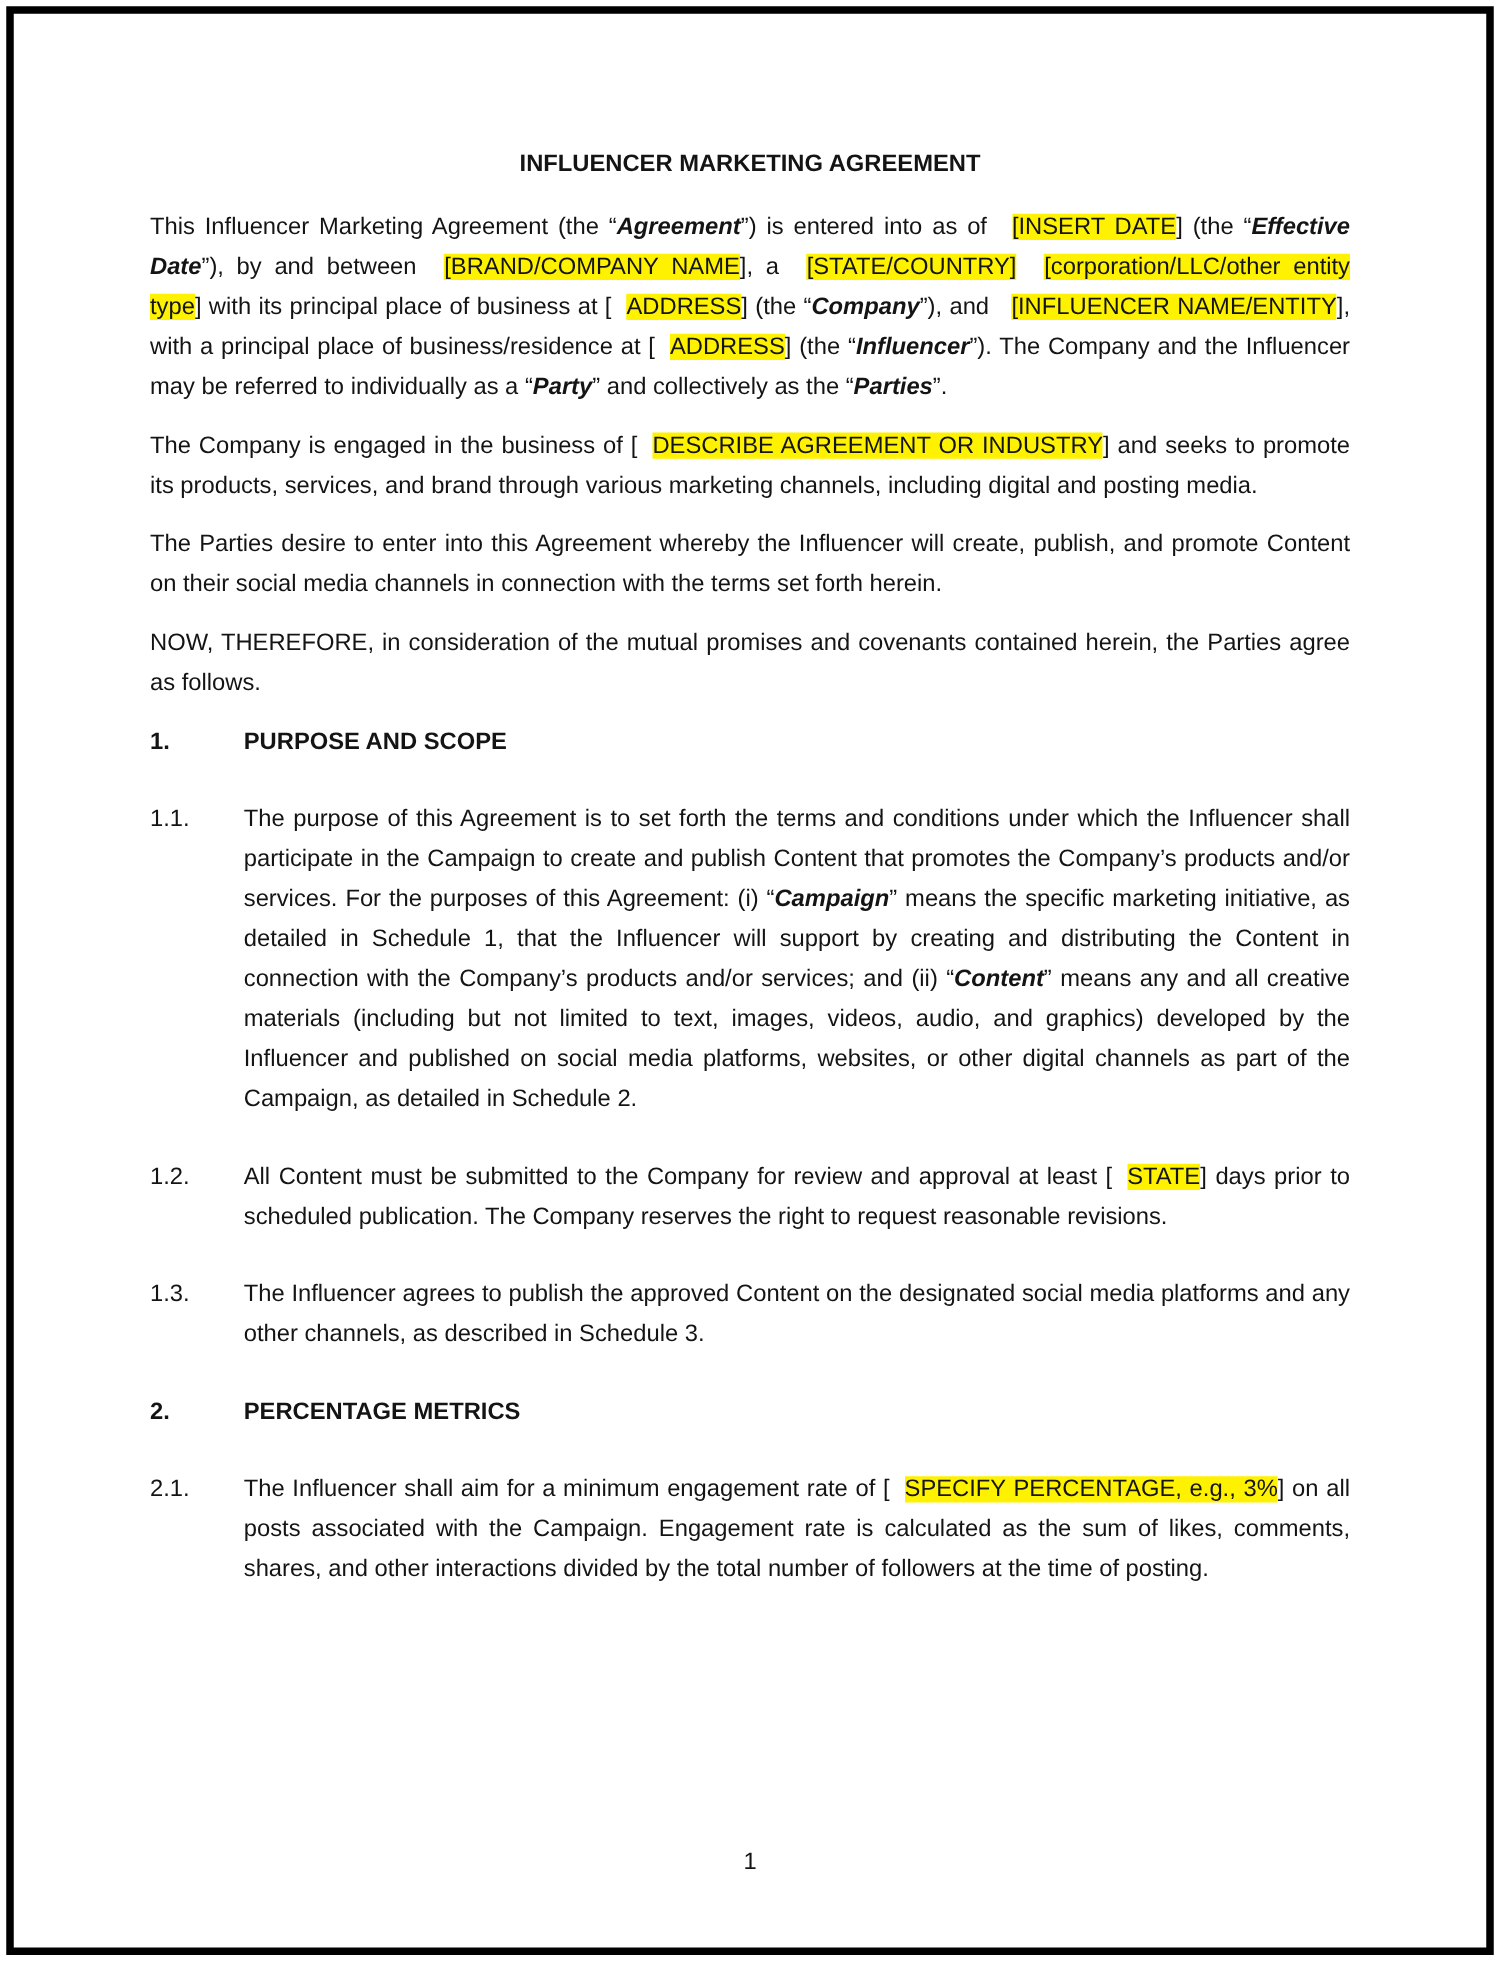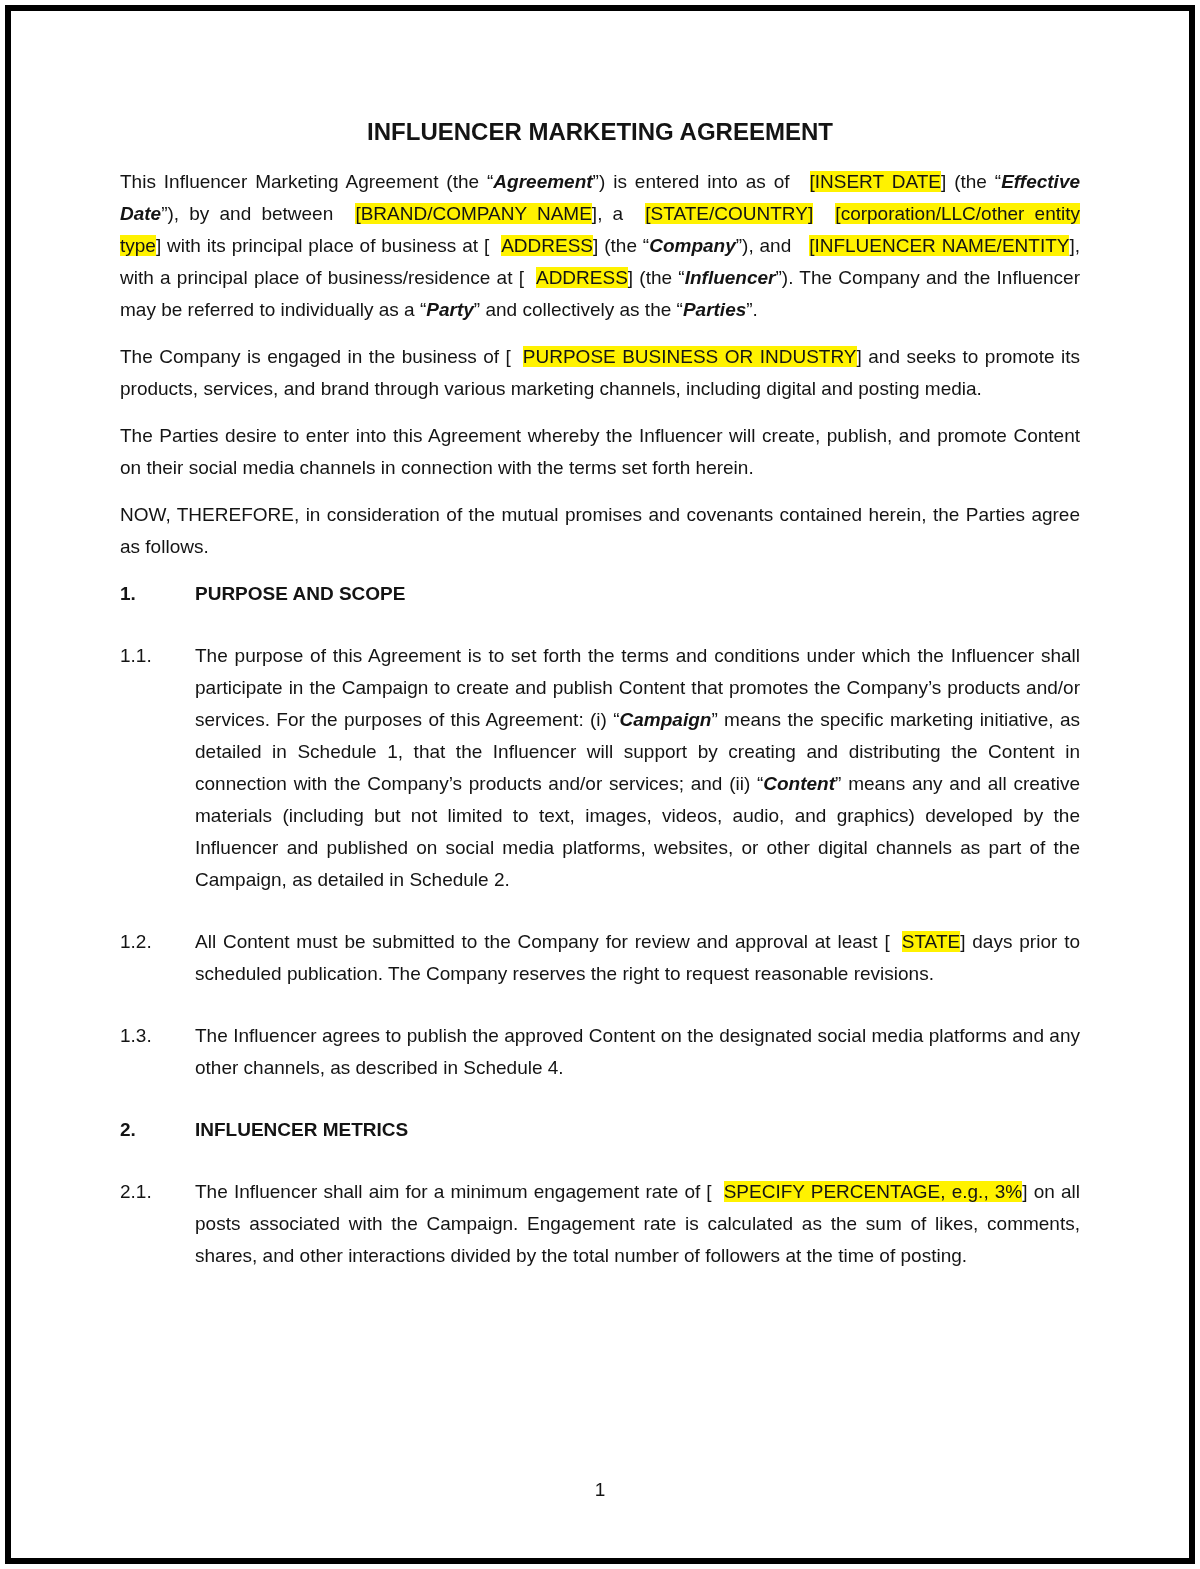--- a/index.html
+++ b/index.html
@@ -22,21 +22,21 @@
   }
   .content {
     position: absolute;
     top: 116px;
     left: 120px;
     width: 960px;
     font-size: 19px;
     line-height: 32px;
   }
   .title {
-    font-size: 24px;
+    font-size: 19px;
     line-height: 32px;
     font-weight: bold;
     text-align: center;
     margin: 0 0 18px 0;
   }
   .para {
     text-align: justify;
     margin: 0 0 15px 0;
   }
   .heading {
@@ -72,25 +72,25 @@
 </style>
 </head>
 <body>
 
 <div class="page">
   <div class="page-border"></div>
   <div class="content">
     <h1 class="title">INFLUENCER MARKETING AGREEMENT</h1>
     <div id="doc-body">
         <div class="para"><span>This Influencer Marketing Agreement (the “</span><span class="b">Agreement</span><span>”) is entered into as of </span><span class="hl">[INSERT DATE</span><span>] (the “</span><span class="b">Effective Date</span><span>”), by and between </span><span class="hl">[BRAND/COMPANY NAME</span><span>], a </span><span class="hl">[STATE/COUNTRY]</span><span> </span><span class="hl">[corporation/LLC/other entity type</span><span>] with its principal place of business at [</span><span class="hl">ADDRESS</span><span>] (the “</span><span class="b">Company</span><span>”), and </span><span class="hl">[INFLUENCER NAME/ENTITY</span><span>], with a principal place of business/residence at [</span><span class="hl">ADDRESS</span><span>] (the “</span><span class="b">Influencer</span><span>”). The Company and the Influencer may be referred to individually as a “</span><span class="b">Party</span><span>” and collectively as the “</span><span class="b">Parties</span><span>”.</span></div>
-        <div class="para"><span>The Company is engaged in the business of [</span><span class="hl">PURPOSE BUSINESS OR INDUSTRY</span><span>] and seeks to promote its products, services, and brand through various marketing channels, including digital and posting media.</span></div>
+        <div class="para"><span>The Company is engaged in the business of [</span><span class="hl">DESCRIBE AGREEMENT OR INDUSTRY</span><span>] and seeks to promote its products, services, and brand through various marketing channels, including digital and posting media.</span></div>
         <div class="para"><span>The Parties desire to enter into this Agreement whereby the Influencer will create, publish, and promote Content on their social media channels in connection with the terms set forth herein.</span></div>
         <div class="para"><span>NOW, THEREFORE, in consideration of the mutual promises and covenants contained herein, the Parties agree as follows.</span></div>
         <div class="heading"><span class="num">1.</span><span>PURPOSE AND SCOPE</span></div>
         <div class="clause"><span class="num">1.1.</span><span>The purpose of this Agreement is to set forth the terms and conditions under which the Influencer shall participate in the Campaign to create and publish Content that promotes the Company’s products and/or services. For the purposes of this Agreement: (i) “</span><span class="b">Campaign</span><span>” means the specific marketing initiative, as detailed in Schedule 1, that the Influencer will support by creating and distributing the Content in connection with the Company’s products and/or services; and (ii) “</span><span class="b">Content</span><span>” means any and all creative materials (including but not limited to text, images, videos, audio, and graphics) developed by the Influencer and published on social media platforms, websites, or other digital channels as part of the Campaign, as detailed in Schedule 2.</span></div>
         <div class="clause"><span class="num">1.2.</span><span>All Content must be submitted to the Company for review and approval at least [</span><span class="hl">STATE</span><span>] days prior to scheduled publication. The Company reserves the right to request reasonable revisions.</span></div>
-        <div class="clause"><span class="num">1.3.</span><span>The Influencer agrees to publish the approved Content on the designated social media platforms and any other channels, as described in Schedule 4.</span></div>
-        <div class="heading"><span class="num">2.</span><span>INFLUENCER METRICS</span></div>
+        <div class="clause"><span class="num">1.3.</span><span>The Influencer agrees to publish the approved Content on the designated social media platforms and any other channels, as described in Schedule 3.</span></div>
+        <div class="heading"><span class="num">2.</span><span>PERCENTAGE METRICS</span></div>
         <div class="clause"><span class="num">2.1.</span><span>The Influencer shall aim for a minimum engagement rate of [</span><span class="hl">SPECIFY PERCENTAGE, e.g., 3%</span><span>] on all posts associated with the Campaign. Engagement rate is calculated as the sum of likes, comments, shares, and other interactions divided by the total number of followers at the time of posting.</span></div>
       </div>
   </div>
   <div class="page-number">1</div>
 </div>
 
 </body></html>

